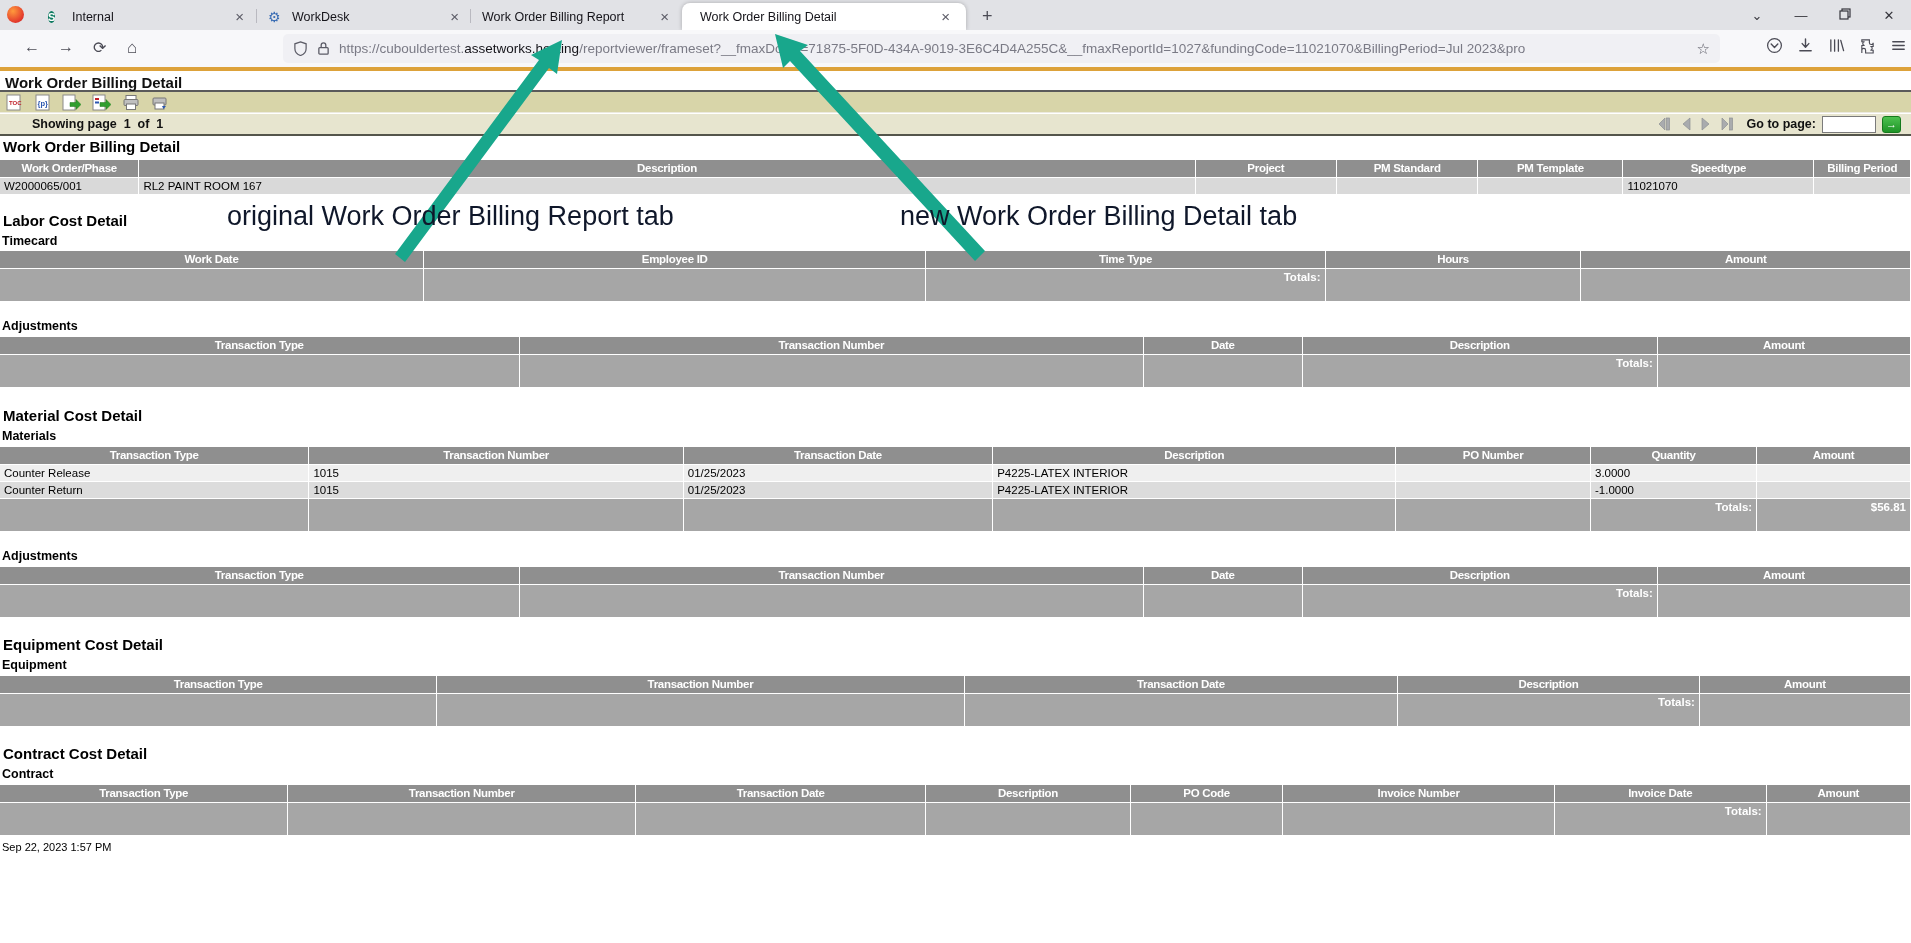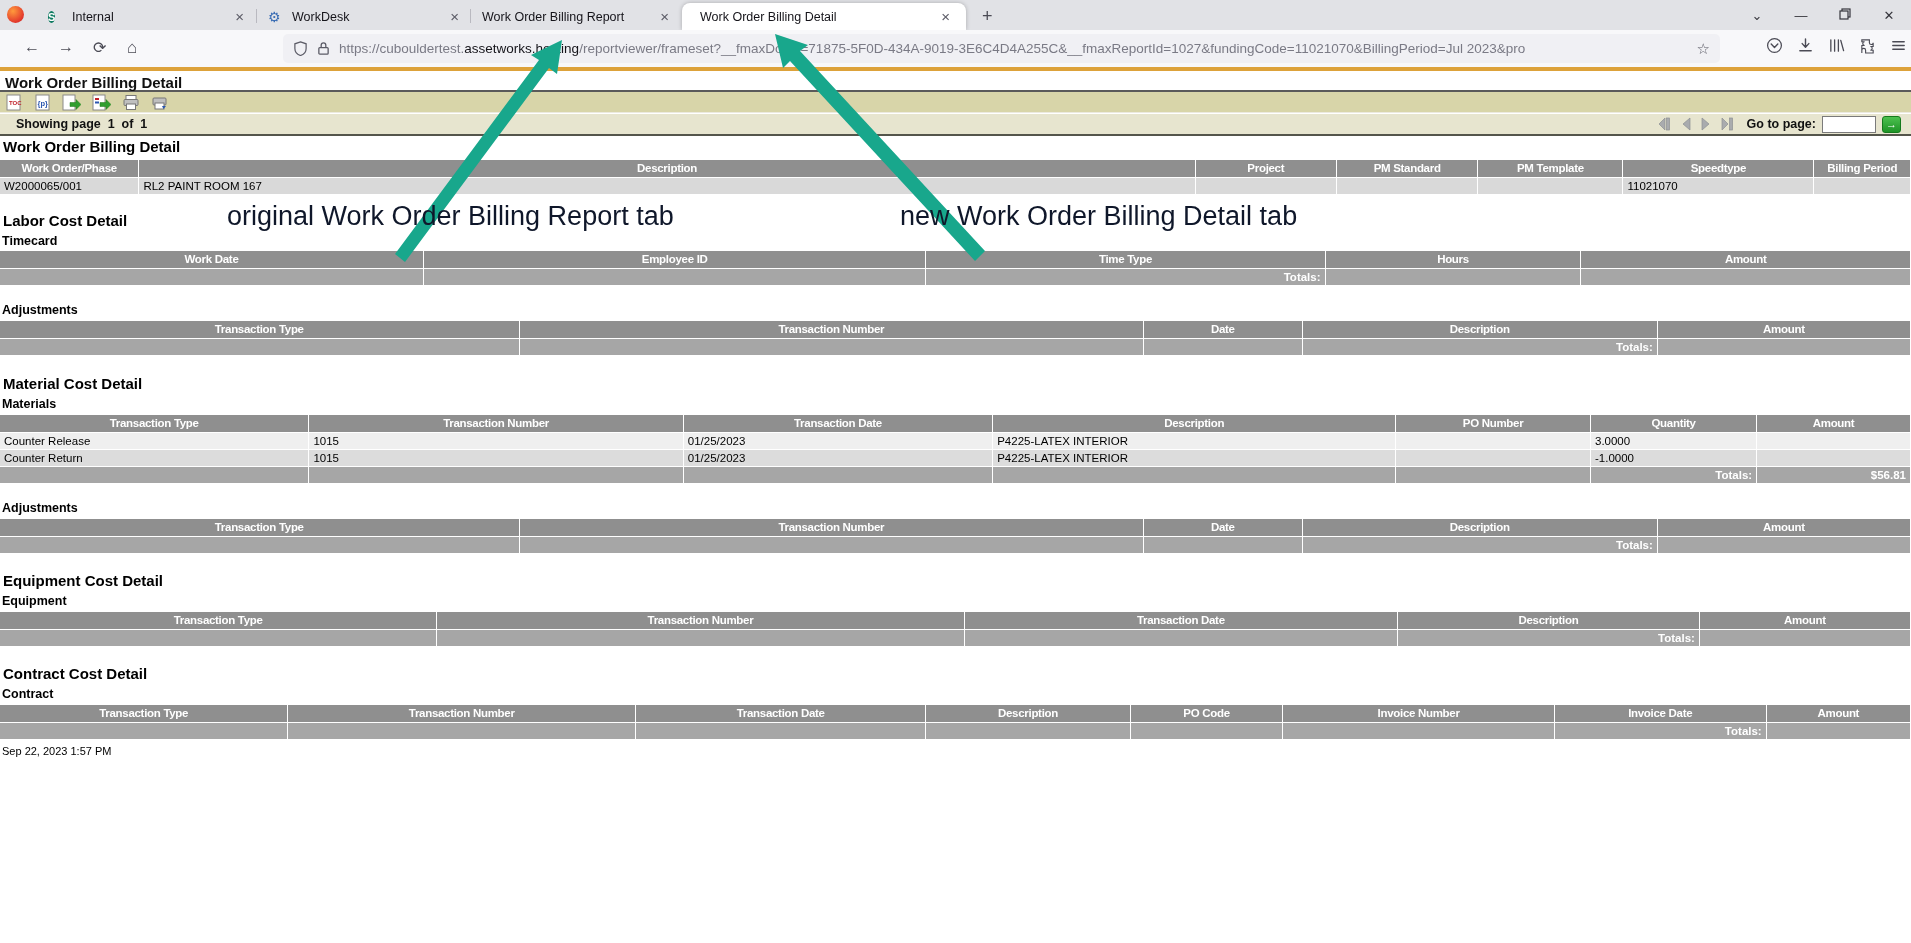--- a/index.html
+++ b/index.html
@@ -33,37 +33,37 @@
   .nav-right-icons svg { display:block; }
 
   .accent-line { position:absolute; left:0; top:67px; width:100%; height:4px; background:#dda23a; }
 
   
   .viewer-title { position:absolute; left:0; top:71px; width:100%; height:21px; background:#fff;
                   font-size:15px; font-weight:bold; color:#111; padding:3px 0 0 5px; border-bottom:2px solid #5a5a5a; }
   .rv-toolbar { position:absolute; left:0; top:92px; width:100%; height:21px; background:#d8d5a9; display:flex; align-items:center; gap:11px; padding-left:6px; border-bottom:1px solid #eceadf; }
   .rv-toolbar svg { display:block; }
   .pagebar { position:absolute; left:0; top:114px; width:100%; height:22px; background:#e7e5cf; border-bottom:2px solid #54554b; display:flex; align-items:center; font-size:12.5px; font-weight:bold; color:#111; }
-  .showing { padding-left:16px; white-space:pre; }
+  .showing { padding-left:16px; white-space:pre;margin-left:16px; }
   .pager { margin-left:auto; display:flex; align-items:center; gap:6px; padding-right:10px; }
   .pager svg { display:block; }
   .goto-input { width:54px; height:17px; border:1px solid #7b7b7b; background:#fff; font-size:11px; padding:0 2px; }
   .go-btn { width:19px; height:17px; background:linear-gradient(#4cc14f,#1f9427); border:1px solid #157a1d; border-radius:3px; color:#fff; font-size:11px; line-height:15px; text-align:center; font-weight:bold; }
 
   
   .report { position:absolute; left:0; top:138px; width:1910px; }
   .sec-h1 { font-size:15px; font-weight:bold; color:#000; padding-left:3px; }
   .sec-h2 { font-size:12.5px; font-weight:bold; color:#000; padding-left:2px; }
   .ts { font-size:11px; color:#000; padding-left:2px; margin-top:6px; }
 
   .rtable { width:100%; }
   .trow { display:flex; width:100%; }
   .hrow { background:#8f8f8f; height:17px; }
   .drow { height:16px; margin-top:1px; }
-  .xrow { background:#a6a6a6; height:16px; margin-top:1px; }
+  .xrow { background:#a6a6a6; height:32px; margin-top:1px; }
   .tcell { flex-grow:0; flex-shrink:0; overflow:hidden; white-space:nowrap; }
   .hcell { color:#fff; font-size:11.5px; font-weight:bold; letter-spacing:-0.3px; text-align:center; line-height:17px; border-right:1px solid #ffffff; }
   .hcell:last-child { border-right:none; }
   .dcell { font-size:11.5px; color:#000; line-height:16px; padding:0 4px; border-right:1px solid #fff; }
   .dcell:last-child { border-right:none;margin-top:35px; }
   .xcell { color:#fff; font-size:11.5px; font-weight:bold; line-height:16px; padding:0 4px; border-right:1px solid #fff; }
   .xcell:last-child { border-right:none; }
   .right { text-align:right; }
 
   

